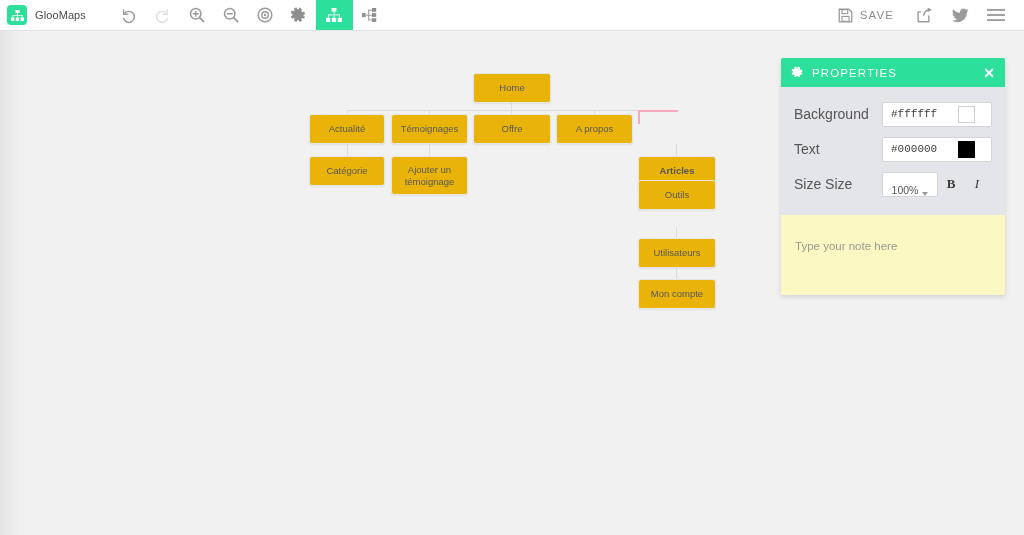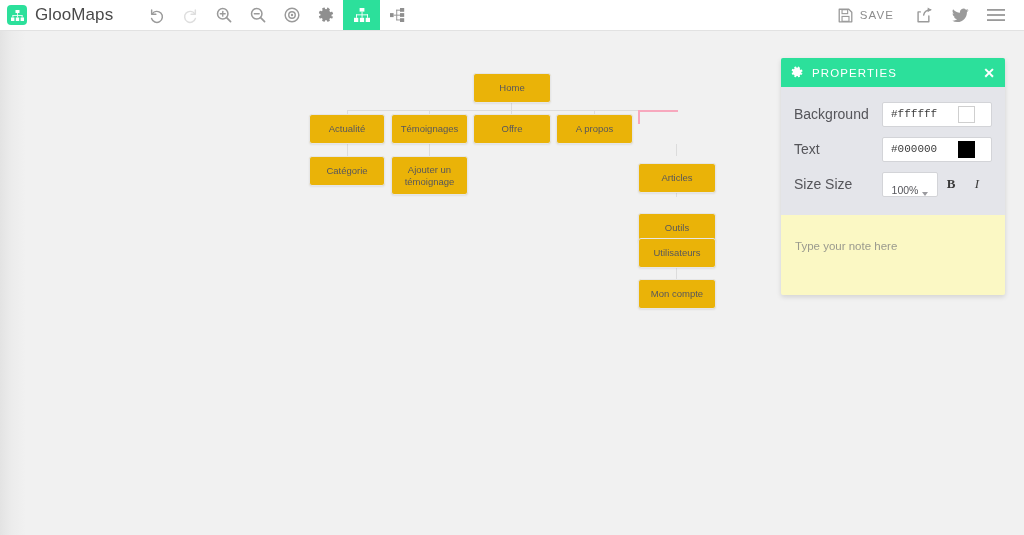--- a/index.html
+++ b/index.html
@@ -17,21 +17,21 @@
     position:absolute; left:0; top:0; width:1024px; height:31px;
     background:#ffffff;
     border-bottom:1px solid #e2e2e2;
     display:flex; align-items:stretch;
   }
   .brand { display:flex; align-items:center; padding:0 14px 0 7px; gap:8px; }
   .logo-box {
     width:20px; height:20px; border-radius:4px; background:#2ce09b;
     display:flex; align-items:center; justify-content:center;
   }
-  .brand-name { font-size:17px; color:#4a4a4a; letter-spacing:.1px; }
+  .brand-name { font-size:11px; color:#4a4a4a; letter-spacing:.1px; }
 
   .tool {
     width:34px; display:flex; align-items:center; justify-content:center;
     cursor:pointer; position:relative;
   }
   .tool.sep-left { margin-left:12px; }
   .tool.active { background:#2ce09b; width:37px; }
   .tool.disabled { opacity:.32; }
 
   .spacer { flex:1 1 auto; }
@@ -316,25 +316,25 @@
 
 
   <div class="node" style="left:309px; top:125px; width:76px; height:30px;">
     <span>Catégorie</span>
   </div>
 
   <div class="node" style="left:391px; top:125px; width:77px; height:39px;">
     <span>Ajouter un témoignage</span>
   </div>
 
-  <div class="node" style="left:638px; top:132px; width:78px; height:30px;">
+  <div class="node" style="left:638px; top:125px; width:78px; height:30px;font-weight:bold;">
     <span>Articles</span>
   </div>
 
-  <div class="node" style="left:638px; top:182px; width:78px; height:30px;">
+  <div class="node" style="left:638px; top:149px; width:78px; height:30px;">
     <span>Outils</span>
   </div>
 
   <div class="node" style="left:638px; top:207px; width:78px; height:30px;">
     <span>Utilisateurs</span>
   </div>
 
   <div class="node" style="left:638px; top:248px; width:78px; height:30px;">
     <span>Mon compte</span>
   </div>

